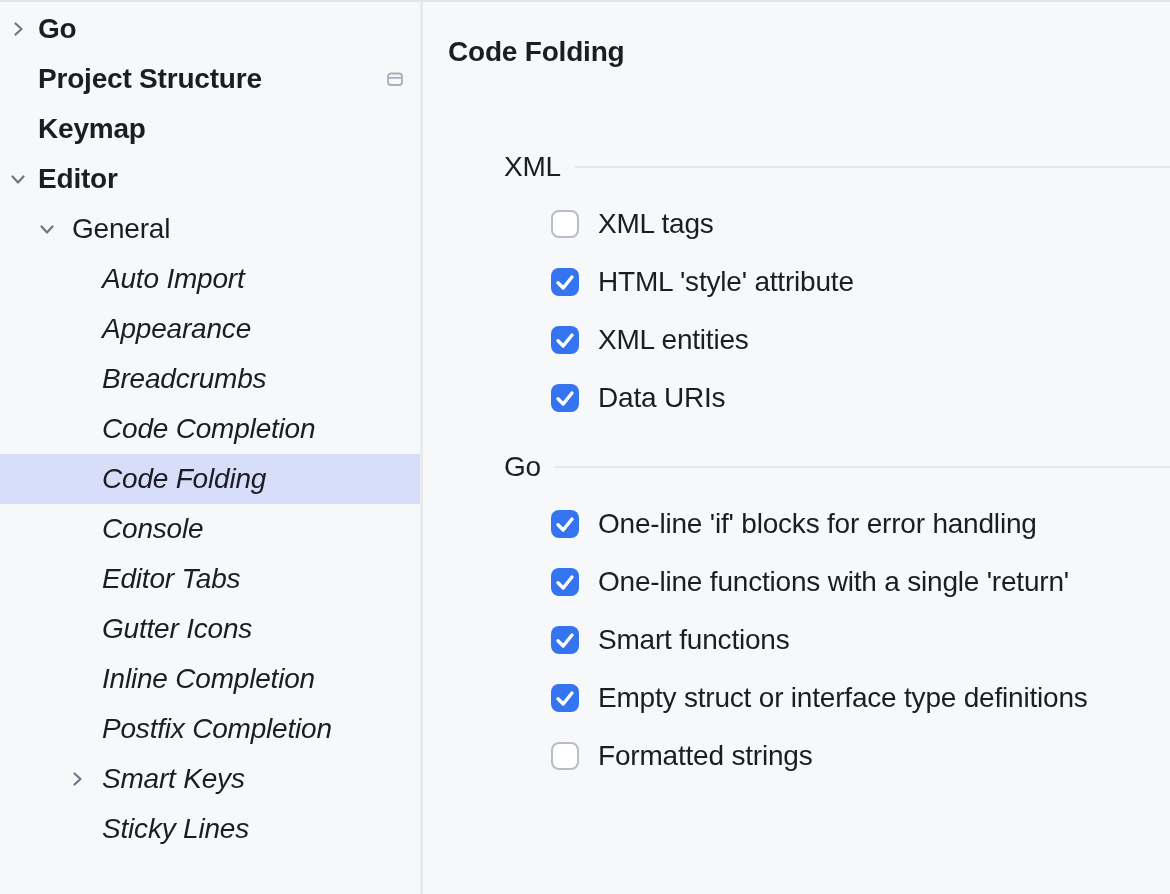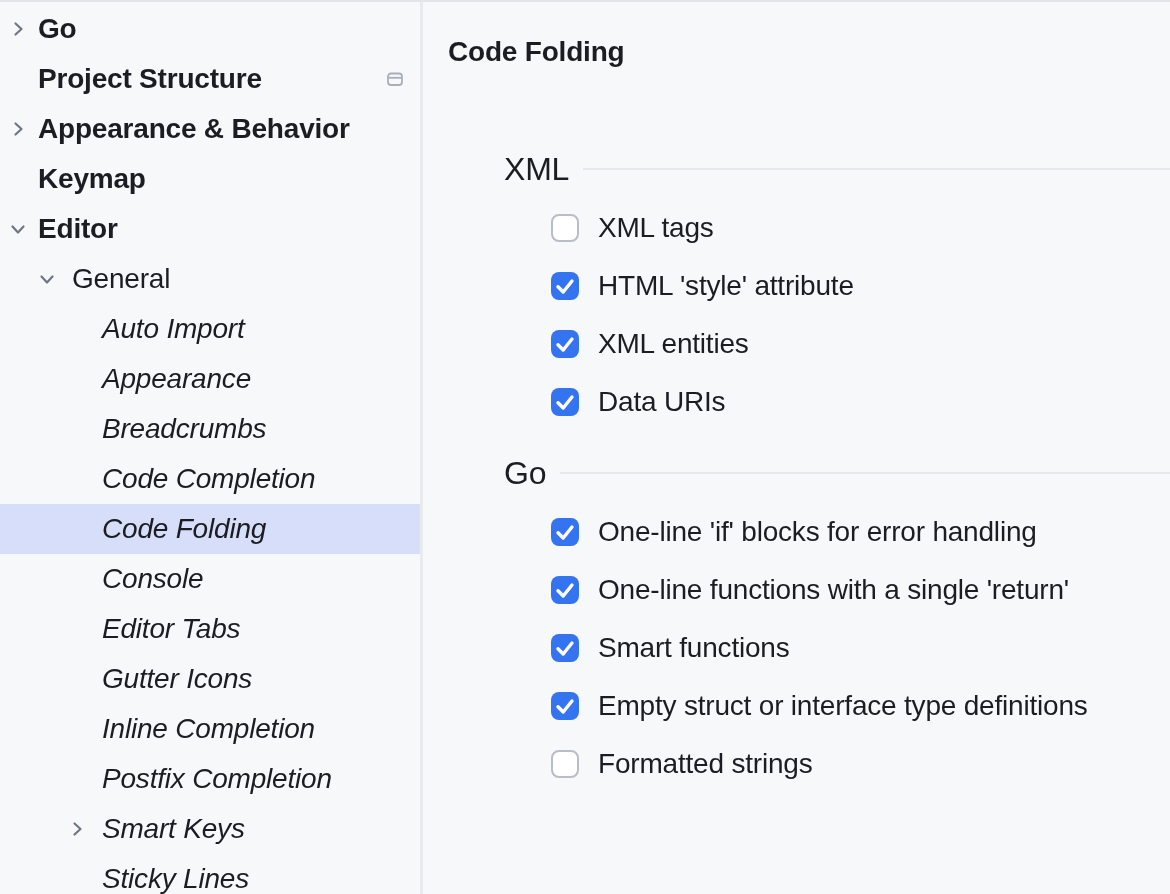--- a/index.html
+++ b/index.html
@@ -27,21 +27,21 @@
   .row-label{display:inline-block;}
   .level0 .row-label{margin-left:38px;}
   .level1 .row-label{margin-left:72px;text-align:right;}
   .level2 .row-label{margin-left:102px;font-style:italic;}
   .trailing{position:absolute;right:15px;top:50%;transform:translateY(-50%);width:20px;height:20px;line-height:0;}
   
   .divider{flex:0 0 3px;width:3px;background:var(--divider);}
   
   .content{flex:1;padding:36px 0 0 25px;overflow:hidden;}
   .page-title{font-size:28px;font-weight:700;line-height:1;margin:0 0 87px 0;}
-  .section-header{display:flex;align-items:center;padding-left:56px;font-size:32px;line-height:1;}
+  .section-header{display:flex;align-items:center;padding-left:56px;font-size:28px;line-height:1;}
   .section-rule{flex:1;height:2px;background:var(--rule);margin-left:14px;}
   .options{margin-top:29px;padding-left:103px;}
   .option-row{display:flex;align-items:flex-end;height:28px;margin-bottom:30px;cursor:default;}
   .checkbox{flex:0 0 28px;width:28px;height:28px;border-radius:8px;line-height:0;}
   .checkbox.unchecked{background:#FFFFFF;border:2px solid var(--cb-border);}
   .checkbox.checked{background:var(--accent);display:flex;align-items:center;justify-content:center;}
   .checkbox.checked svg{width:28px;height:28px;}
   .option-label{margin-left:19px;line-height:1;}
   .section + .section{margin-top:41px;}
 </style>
@@ -57,26 +57,20 @@
         <span class="row-label">Go</span>
       </div>
       <div class="tree-row level0 bold">
         <span class="row-label">Project Structure</span>
         <span class="trailing"><svg viewBox="0 0 20 20" width="20" height="20">
             <rect x="3" y="4.5" width="14" height="11.5" rx="3" fill="none" stroke="#A9AEBC" stroke-width="1.8"></rect>
             <line x1="3.6" y1="8.8" x2="16.4" y2="8.8" stroke="#A9AEBC" stroke-width="1.8"></line>
           </svg></span>
       </div>
       <div class="tree-row level0 bold">
-        <span class="chev"><svg viewBox="0 0 20 20" width="20" height="20">
-            <polyline points="7.5,4.5 13.5,10 7.5,15.5" fill="none" stroke="#6E7584" stroke-width="2.2" stroke-linecap="round" stroke-linejoin="round"></polyline>
-          </svg></span>
-        <span class="row-label">Appearance &amp; Behavior</span>
-      </div>
-      <div class="tree-row level0 bold">
         <span class="row-label">Keymap</span>
       </div>
       <div class="tree-row level0 bold">
         <span class="chev"><svg viewBox="0 0 20 20" width="20" height="20">
             <polyline points="4.5,7.5 10,13.5 15.5,7.5" fill="none" stroke="#6E7584" stroke-width="2.2" stroke-linecap="round" stroke-linejoin="round"></polyline>
           </svg></span>
         <span class="row-label">Editor</span>
       </div>
       <div class="tree-row level1">
         <span class="chev"><svg viewBox="0 0 20 20" width="20" height="20">

